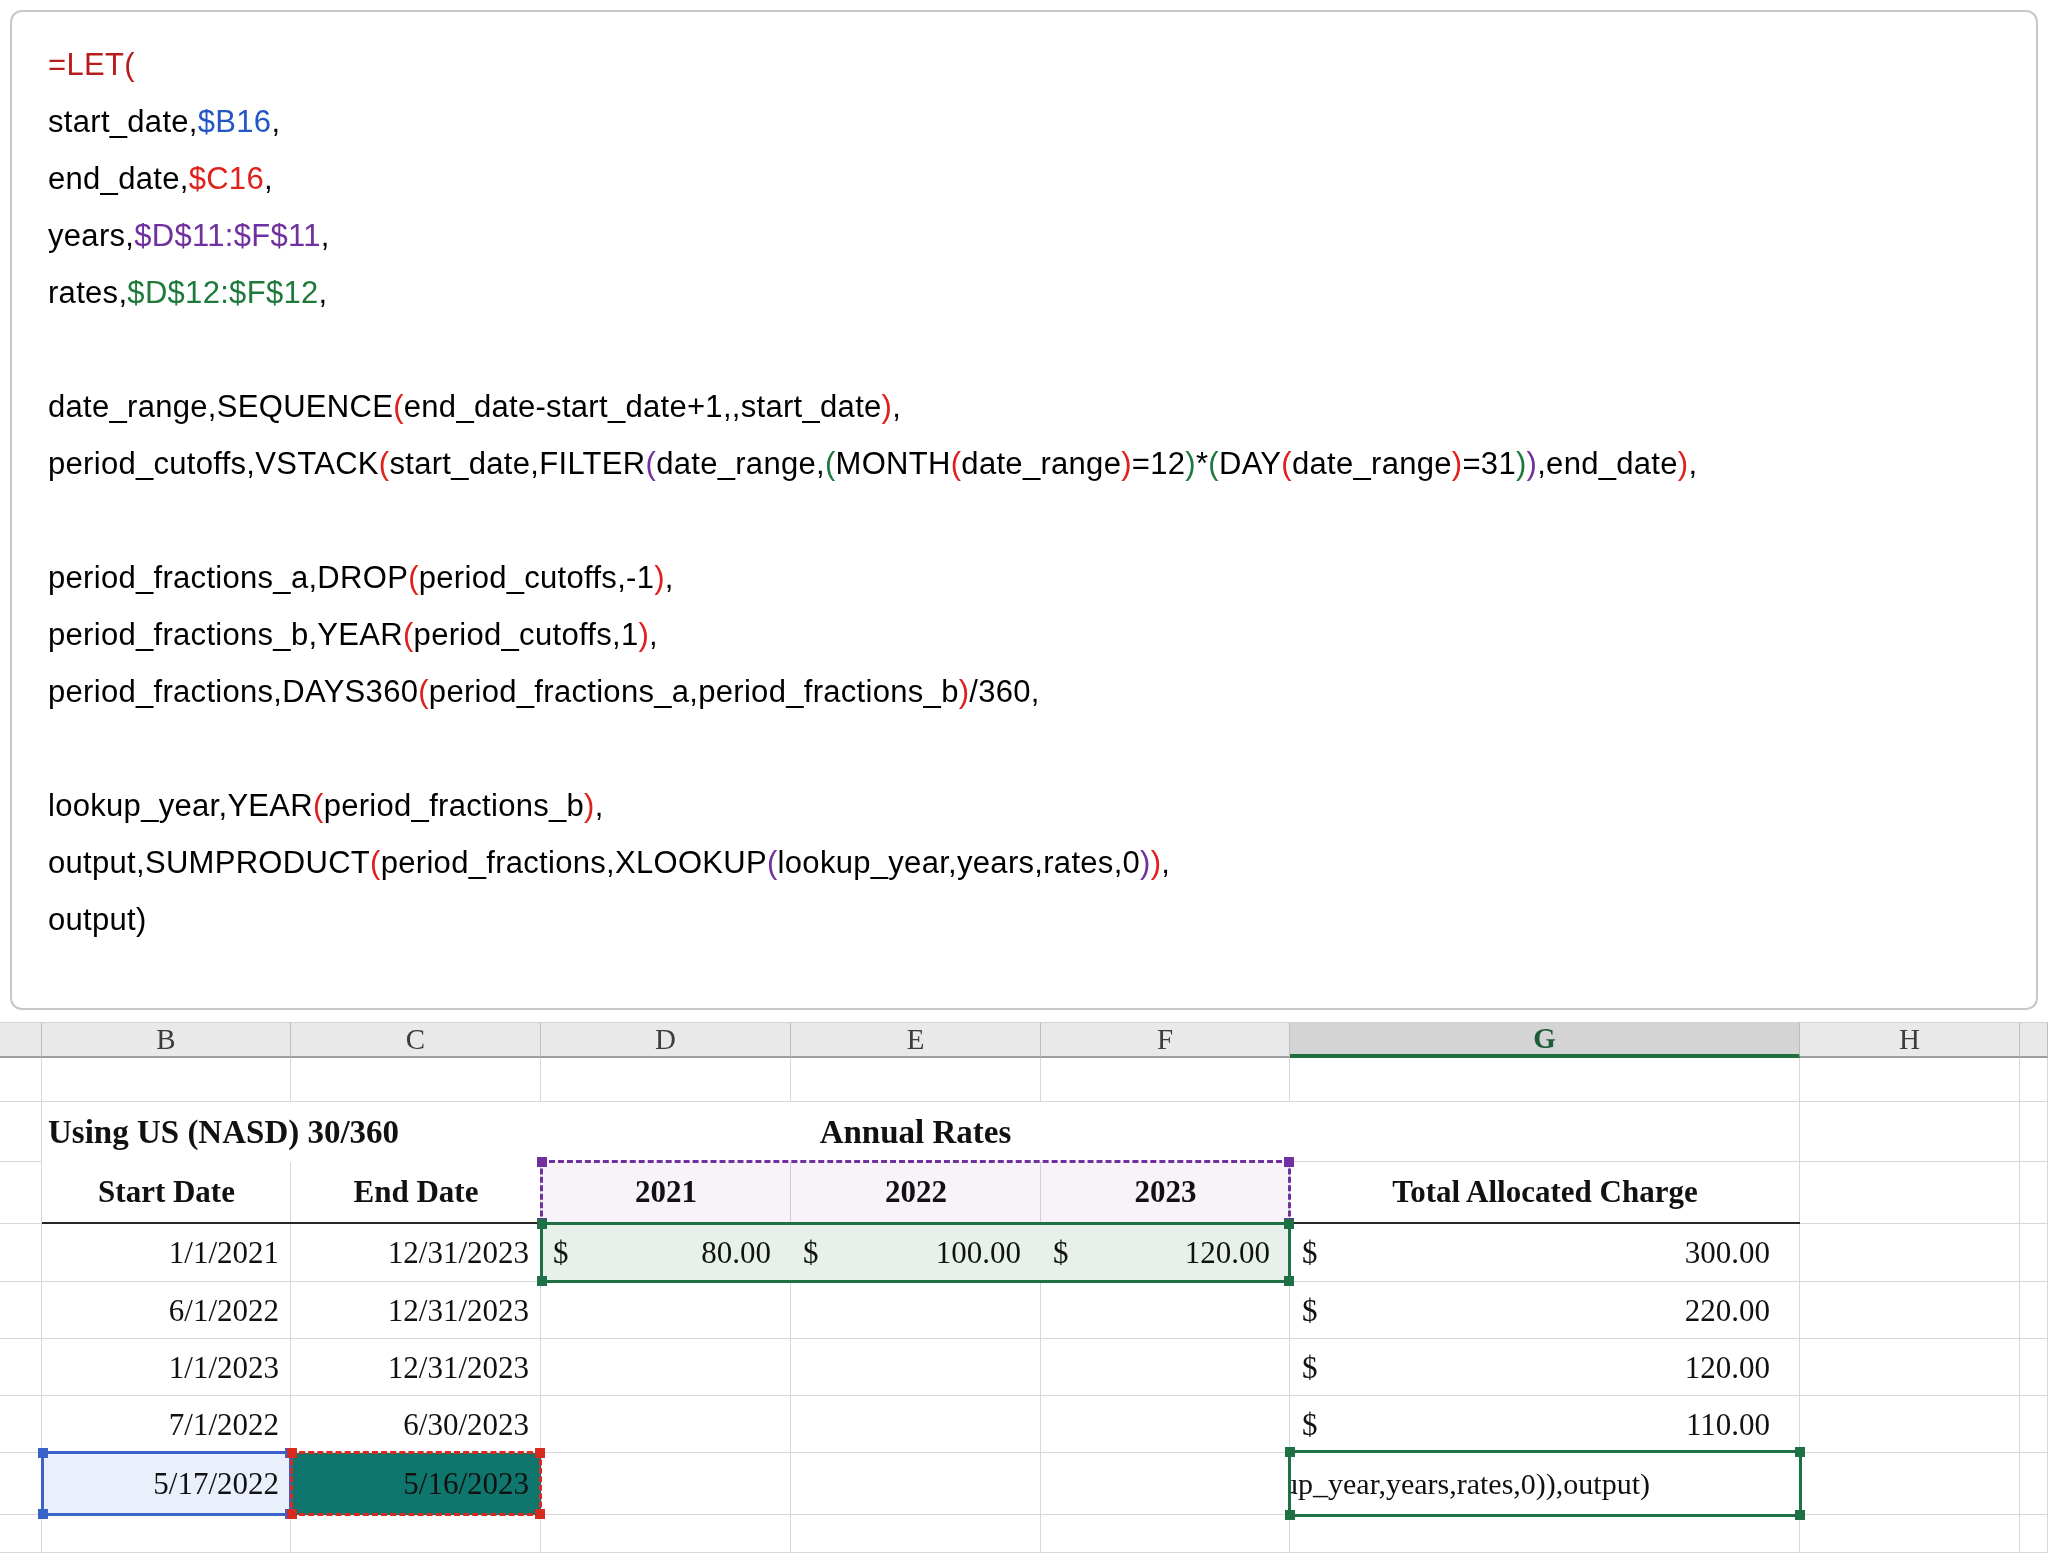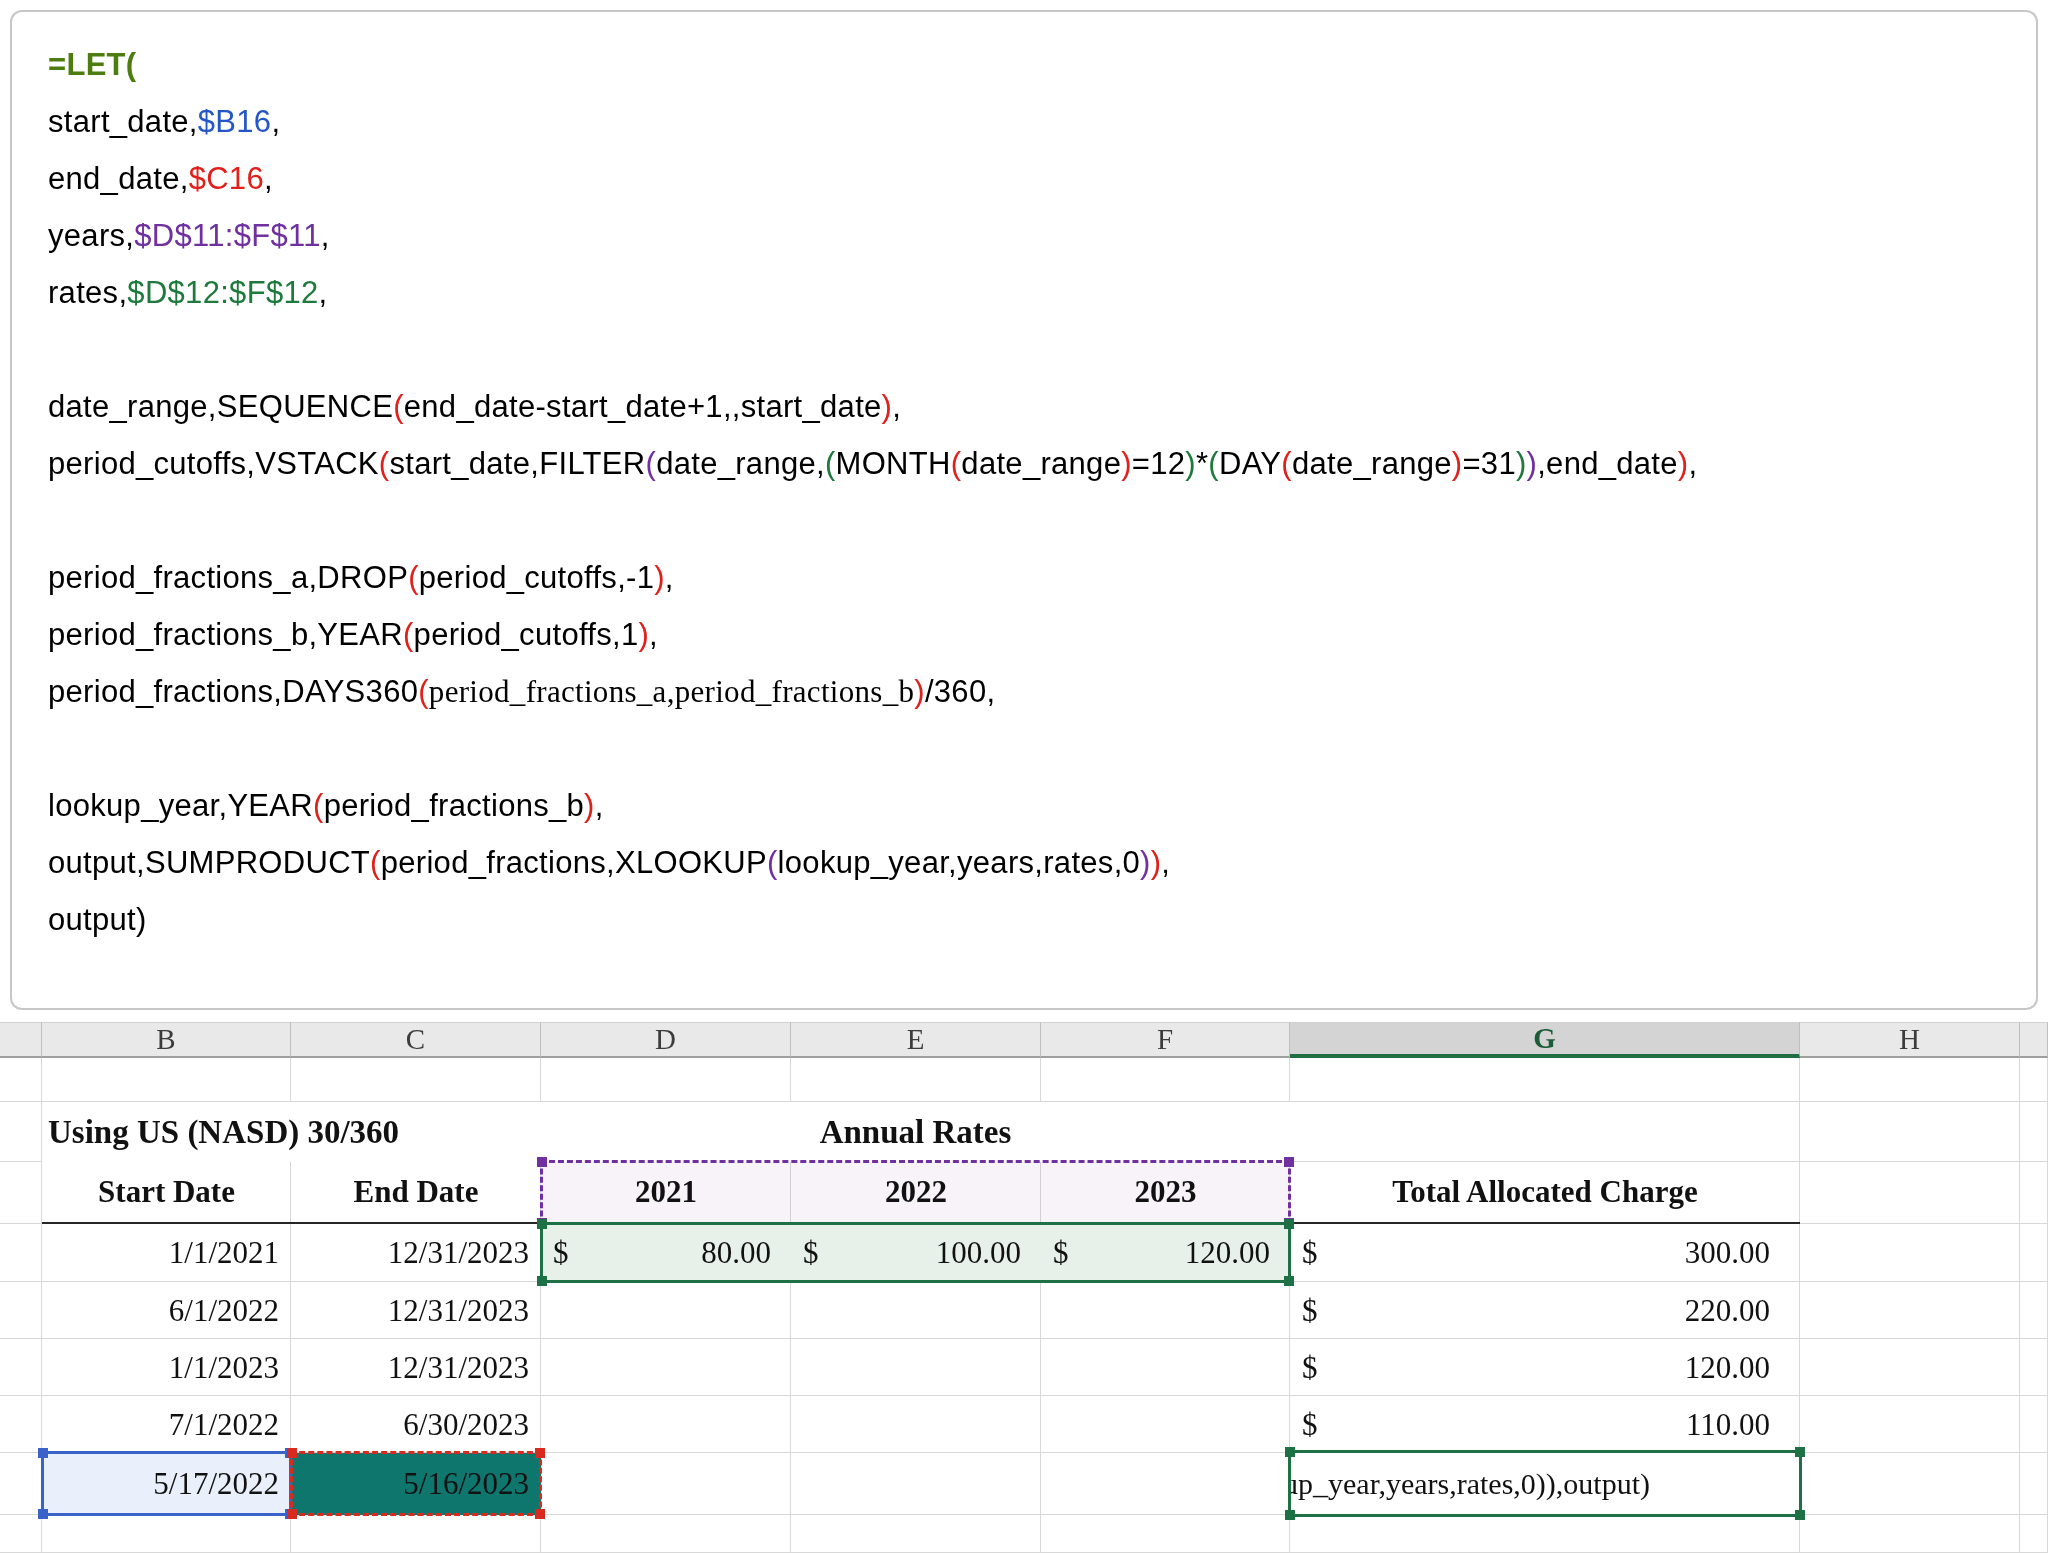--- a/index.html
+++ b/index.html
@@ -63,32 +63,32 @@
   .ov-start{left:41px;top:429px;width:251px;height:65px}
   .ov-end{left:290px;top:429px;width:252px;height:65px}
   .ov-gsel{left:1288px;top:428px;width:514px;height:67px}
 </style>
 </head>
 <body>
 
 <div class="page">
 
   <div class="formula-box">
-      <div class="fline"><span style="color: #4d7c0f; font-weight: bold;">=LET(</span></div>
+      <div class="fline"><span style="color: #b91c1c;">=LET(</span></div>
       <div class="fline"><span style="color: rgb(0, 0, 0);">start_date,</span><span style="color: rgb(36, 87, 197);">$B16</span><span style="color: rgb(0, 0, 0);">,</span></div>
       <div class="fline"><span style="color: rgb(0, 0, 0);">end_date,</span><span style="color: rgb(224, 32, 27);">$C16</span><span style="color: rgb(0, 0, 0);">,</span></div>
       <div class="fline"><span style="color: rgb(0, 0, 0);">years,</span><span style="color: rgb(112, 48, 160);">$D$11:$F$11</span><span style="color: rgb(0, 0, 0);">,</span></div>
       <div class="fline"><span style="color: rgb(0, 0, 0);">rates,</span><span style="color: rgb(30, 122, 60);">$D$12:$F$12</span><span style="color: rgb(0, 0, 0);">,</span></div>
       <div class="fline">&nbsp;</div>
       <div class="fline"><span style="color: rgb(0, 0, 0);">date_range,SEQUENCE</span><span style="color: rgb(224, 32, 27);">(</span><span style="color: rgb(0, 0, 0);">end_date-start_date+1,,start_date</span><span style="color: rgb(224, 32, 27);">)</span><span style="color: rgb(0, 0, 0);">,</span></div>
       <div class="fline"><span style="color: rgb(0, 0, 0);">period_cutoffs,VSTACK</span><span style="color: rgb(224, 32, 27);">(</span><span style="color: rgb(0, 0, 0);">start_date,FILTER</span><span style="color: rgb(112, 48, 160);">(</span><span style="color: rgb(0, 0, 0);">date_range,</span><span style="color: rgb(30, 122, 60);">(</span><span style="color: rgb(0, 0, 0);">MONTH</span><span style="color: rgb(224, 32, 27);">(</span><span style="color: rgb(0, 0, 0);">date_range</span><span style="color: rgb(224, 32, 27);">)</span><span style="color: rgb(0, 0, 0);">=12</span><span style="color: rgb(30, 122, 60);">)</span><span style="color: rgb(0, 0, 0);">*</span><span style="color: rgb(30, 122, 60);">(</span><span style="color: rgb(0, 0, 0);">DAY</span><span style="color: rgb(224, 32, 27);">(</span><span style="color: rgb(0, 0, 0);">date_range</span><span style="color: rgb(224, 32, 27);">)</span><span style="color: rgb(0, 0, 0);">=31</span><span style="color: rgb(30, 122, 60);">)</span><span style="color: rgb(112, 48, 160);">)</span><span style="color: rgb(0, 0, 0);">,end_date</span><span style="color: rgb(224, 32, 27);">)</span><span style="color: rgb(0, 0, 0);">,</span></div>
       <div class="fline">&nbsp;</div>
       <div class="fline"><span style="color: rgb(0, 0, 0);">period_fractions_a,DROP</span><span style="color: rgb(224, 32, 27);">(</span><span style="color: rgb(0, 0, 0);">period_cutoffs,-1</span><span style="color: rgb(224, 32, 27);">)</span><span style="color: rgb(0, 0, 0);">,</span></div>
       <div class="fline"><span style="color: rgb(0, 0, 0);">period_fractions_b,YEAR</span><span style="color: rgb(224, 32, 27);">(</span><span style="color: rgb(0, 0, 0);">period_cutoffs,1</span><span style="color: rgb(224, 32, 27);">)</span><span style="color: rgb(0, 0, 0);">,</span></div>
-      <div class="fline"><span style="color: rgb(0, 0, 0);">period_fractions,DAYS360</span><span style="color: rgb(224, 32, 27);">(</span><span style="color: rgb(0, 0, 0); font-family: Liberation Serif, serif;">period_fractions_a,period_fractions_b</span><span style="color: rgb(224, 32, 27);">)</span><span style="color: rgb(0, 0, 0);">/360,</span></div>
+      <div class="fline"><span style="color: rgb(0, 0, 0);">period_fractions,DAYS360</span><span style="color: rgb(224, 32, 27);">(</span><span style="color: rgb(0, 0, 0);">period_fractions_a,period_fractions_b</span><span style="color: rgb(224, 32, 27);">)</span><span style="color: rgb(0, 0, 0);">/360,</span></div>
       <div class="fline">&nbsp;</div>
       <div class="fline"><span style="color: rgb(0, 0, 0);">lookup_year,YEAR</span><span style="color: rgb(224, 32, 27);">(</span><span style="color: rgb(0, 0, 0);">period_fractions_b</span><span style="color: rgb(224, 32, 27);">)</span><span style="color: rgb(0, 0, 0);">,</span></div>
       <div class="fline"><span style="color: rgb(0, 0, 0);">output,SUMPRODUCT</span><span style="color: rgb(224, 32, 27);">(</span><span style="color: rgb(0, 0, 0);">period_fractions,XLOOKUP</span><span style="color: rgb(112, 48, 160);">(</span><span style="color: rgb(0, 0, 0);">lookup_year,years,rates,0</span><span style="color: rgb(112, 48, 160);">)</span><span style="color: rgb(224, 32, 27);">)</span><span style="color: rgb(0, 0, 0);">,</span></div>
       <div class="fline"><span style="color: rgb(0, 0, 0);">output)</span></div>
     </div>
 
   <div class="sheet">
 
     <div class="ch" style="grid-area:1/1"></div>
     <div class="ch" style="grid-area:1/2">B</div>

